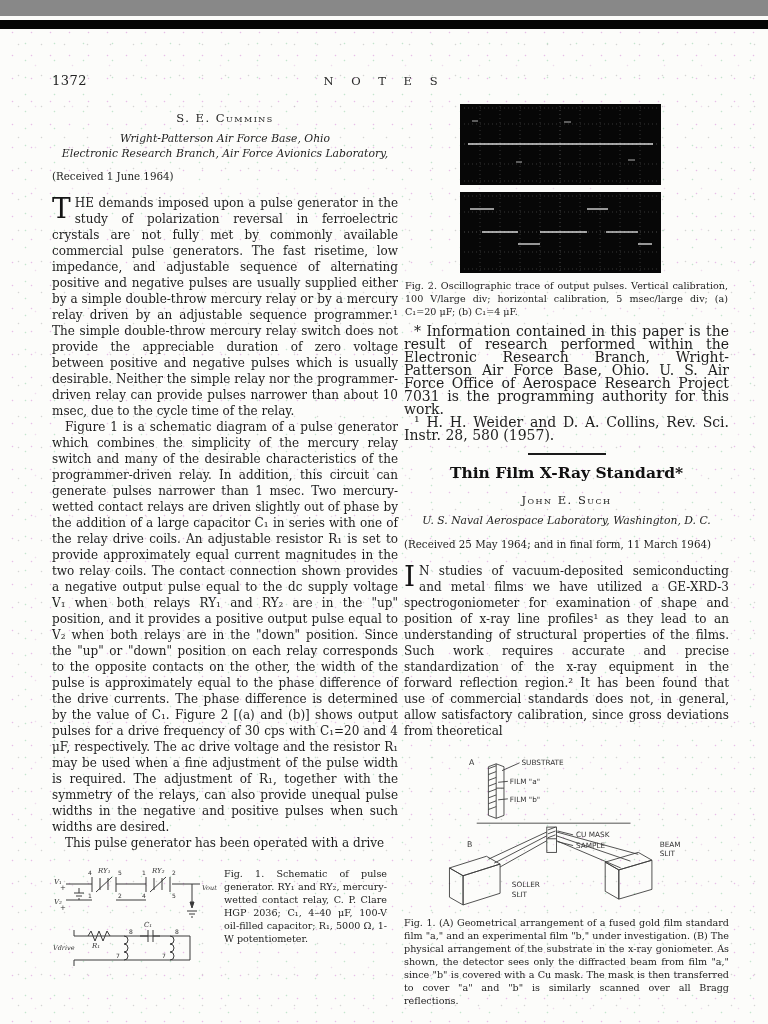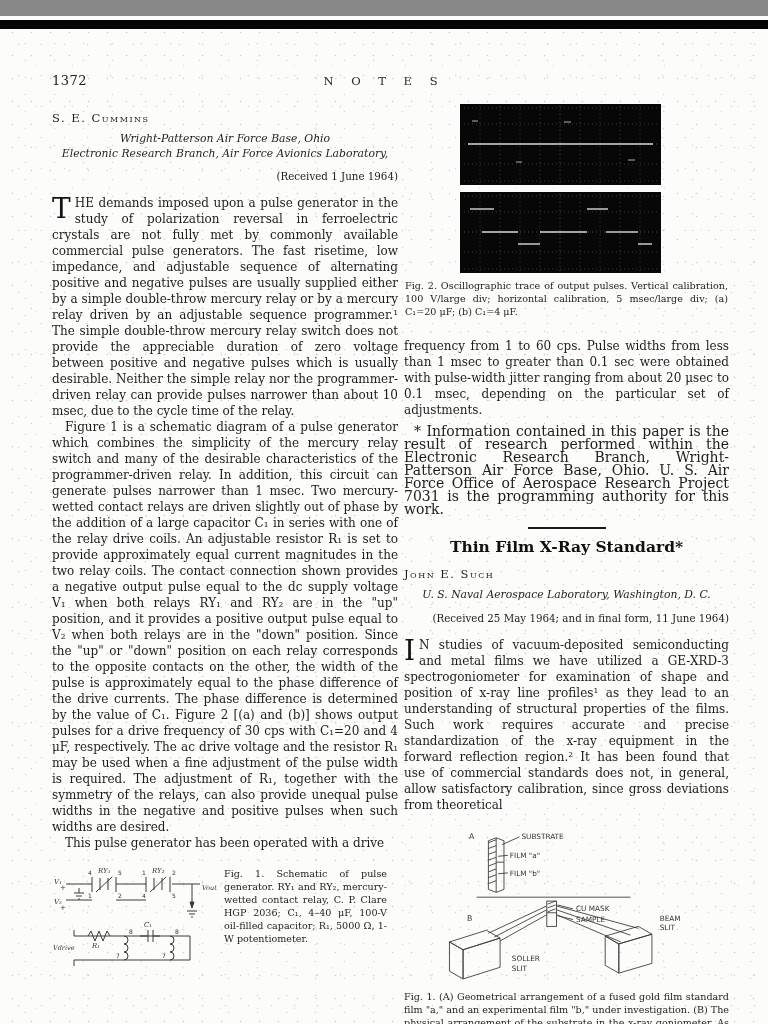--- a/index.html
+++ b/index.html
@@ -15,23 +15,23 @@
     font-family:"DejaVu Serif", serif;color:#1d1d1d;}
   .bar{position:absolute;left:0;right:0;background:#050505;}
   .bar-top{top:4px;height:9px;}
   .bar-bottom{top:1008px;height:16px;}
   .running-head{position:absolute;top:57px;left:0;right:0;height:16px;}
   .pagenum{position:absolute;left:52px;top:0;font-size:13px;letter-spacing:.5px;color:#222;}
   .notes-head{position:absolute;left:0;right:0;top:1px;text-align:center;font-size:11.5px;letter-spacing:7px;color:#2a2a2a;}
   .col-left{position:absolute;left:52px;top:84px;width:346px;}
   .col-right{position:absolute;left:404px;top:84px;width:325px;}
   .a-title{text-align:center;font-weight:bold;font-size:15.5px;line-height:19px;margin:2px 26px 0;color:#111;}
-  .a-author{font-variant:small-caps;letter-spacing:1.5px;font-size:11.5px;margin-top:11px;}
+  .a-author{text-align:center;font-variant:small-caps;letter-spacing:1.5px;font-size:11.5px;margin-top:11px;}
   .a-affil{text-align:center;font-style:italic;font-size:10.8px;line-height:14.5px;margin-top:7px;}
-  .a-received{text-align:right;font-size:10.3px;margin-top:9px;}
+  .a-received{text-align:left;font-size:10.3px;margin-top:9px;}
   .bodyp{font-size:12px;line-height:16px;text-align:justify;margin:0;}
   .first-p{margin-top:13px;}
   .indent{text-indent:13px;}
   .dropcap{float:left;font-size:28px;line-height:25px;padding:1px 4px 0 0;color:#141414;}
   .figrow{display:flex;margin-top:13px;align-items:flex-start;}
   .schem-box{width:172px;flex:0 0 172px;}
   .figrow figcaption{width:163px;font-size:9.6px;line-height:13px;text-align:justify;margin-top:3px;}
   figure{margin:0;padding:0;}
   .scopes{margin:4px 0 0 56px;}
   .scope{display:block;width:201px;height:81px;background:#070707;}
@@ -206,32 +206,32 @@
             <line x1="80" y1="40" x2="127" y2="40"></line>
             <line x1="127" y1="17" x2="148" y2="17"></line>
             <line x1="146" y1="40" x2="178" y2="40"></line>
             <line x1="178" y1="52" x2="192" y2="52"></line>
           </g>
         </svg>
       </div>
       <figcaption class="scope-caption">Fig. 2. Oscillographic trace of output pulses. Vertical calibration, 100 V/large div; horizontal calibration, 5 msec/large div; (a) C₁=20 μF; (b) C₁=4 μF.</figcaption>
     </figure>
 
-    <p class="bodyp rc-body">frequency from 1 to 60 cps. Pulse widths from less than 1 msec to greater than 0.1 sec were obtained with pulse-width jitter ranging from about 20 μsec to 0.1 msec, depending on the particular set of adjustments.</p>
 
     <div class="footnotes">
       <p>* Information contained in this paper is the result of research performed within the Electronic Research Branch, Wright-Patterson Air Force Base, Ohio. U. S. Air Force Office of Aerospace Research Project 7031 is the programming authority for this work.</p>
+      <p>¹ H. H. Weider and D. A. Collins, Rev. Sci. Instr. 28, 580 (1957).</p>
     </div>
 
     <hr class="sep">
 
     <h1 class="a-title" style="margin-top:0;">Thin Film X-Ray Standard*</h1>
     <div class="a-author">John E. Such</div>
     <div class="a-affil">U. S. Naval Aerospace Laboratory, Washington, D. C.</div>
-    <div class="a-received">(Received 25 May 1964; and in final form, 11 June 1964)</div>
+    <div class="a-received">(Received 25 May 1964; and in final form, 11 March 1964)</div>
 
     <p class="bodyp first-p"><span class="dropcap">I</span><span>N studies of vacuum-deposited semiconducting and metal films we have utilized a GE-XRD-3 spectrogoniometer for examination of shape and position of x-ray line profiles¹ as they lead to an understanding of structural properties of the films. Such work requires accurate and precise standardization of the x-ray equipment in the forward reflection region.² It has been found that use of commercial standards does not, in general, allow satisfactory calibration, since gross deviations from theoretical</span></p>
 
     <figure class="diag-fig">
       <svg width="292" height="162" viewBox="0 0 300 166">
         <g stroke="#3a3a3a" stroke-width="0.9" fill="none">
 
           <polygon points="60,18 68,15 76,18 76,68 68,71 60,68"></polygon>
           <line x1="68" y1="15" x2="68" y2="71"></line>
           <line x1="60" y1="20" x2="68" y2="17"></line>

